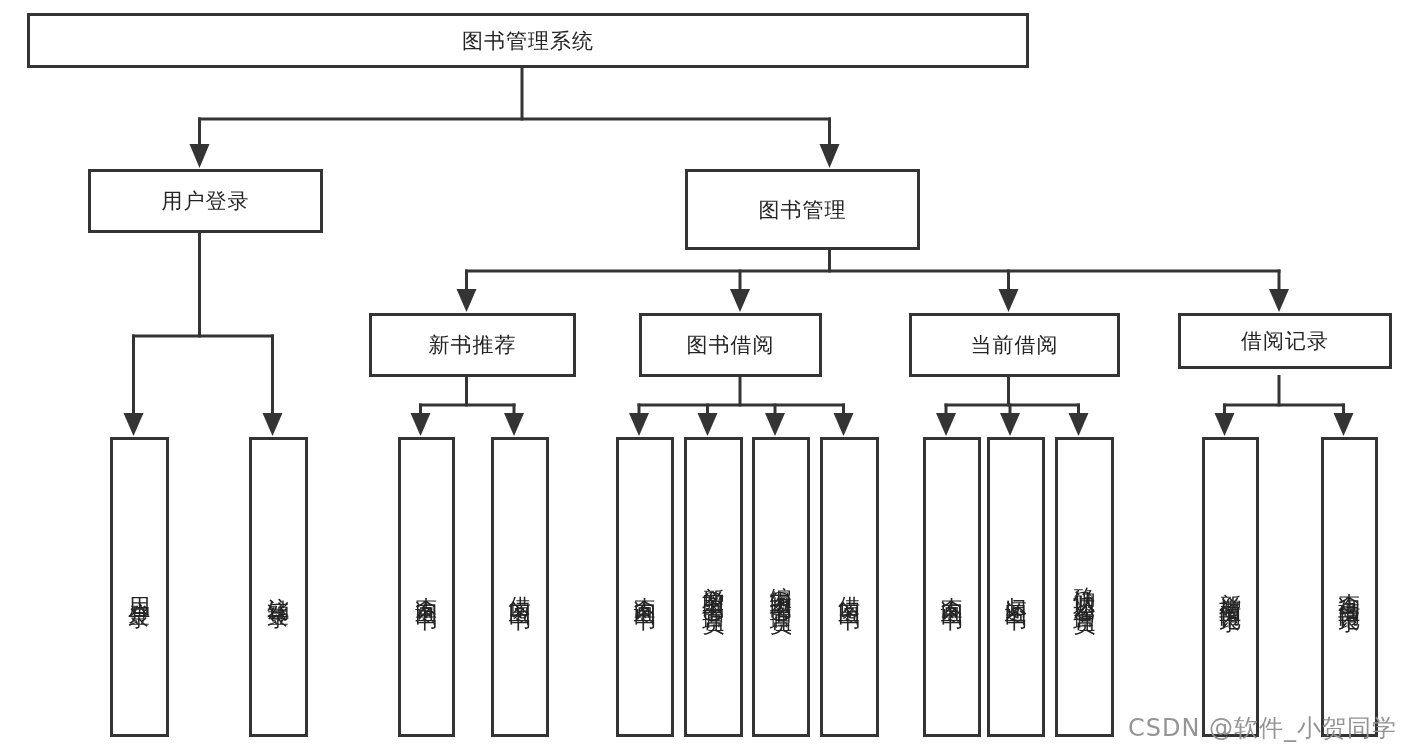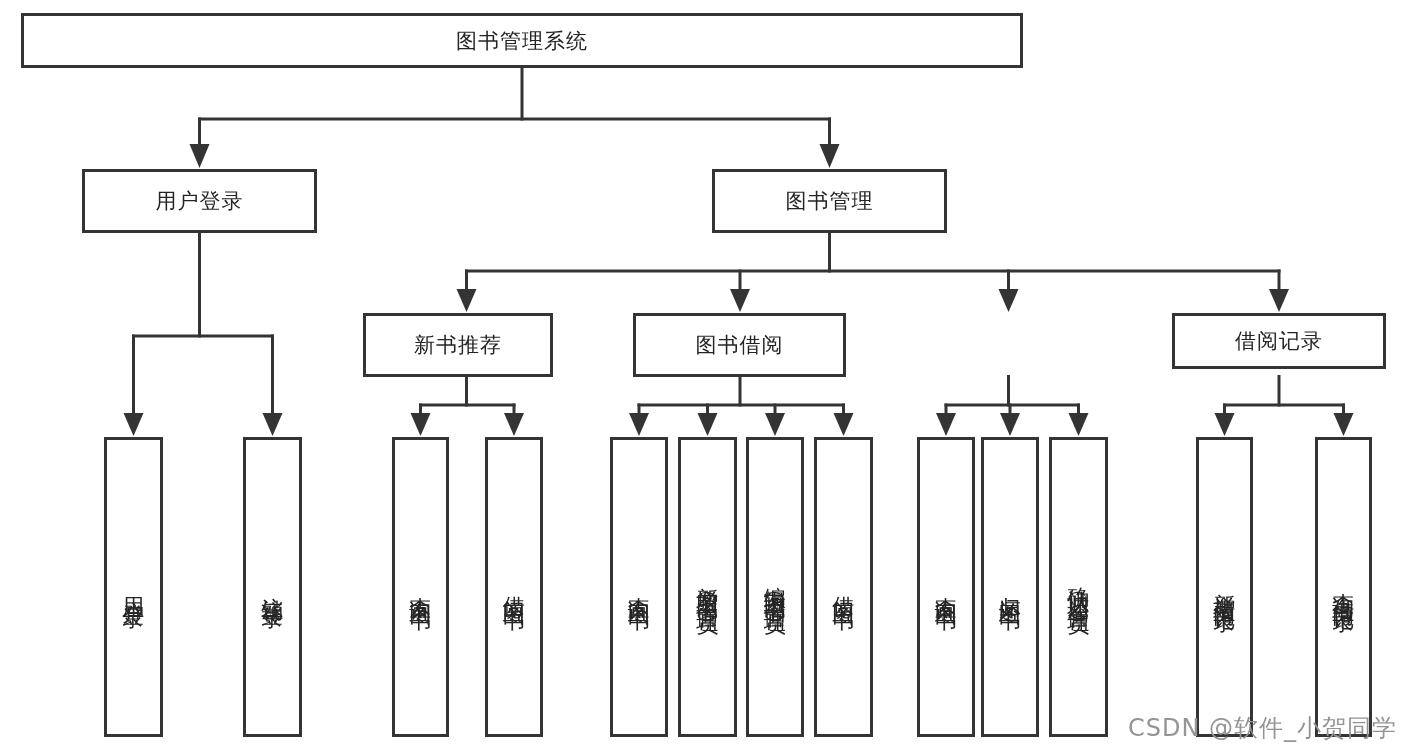--- a/index.html
+++ b/index.html
@@ -10,20 +10,21 @@
     font-family:"DejaVu Sans","Liberation Sans",sans-serif;
     overflow:hidden;
   }
   .connectors{position:absolute;left:0;top:0;}
   .box{
     position:absolute;box-sizing:border-box;
     border:3px solid #343434;background:#ffffff;
     display:flex;align-items:center;justify-content:center;
     color:#242424;font-size:21px;letter-spacing:1px;
     text-align:center;
+    margin-left:6px;
   }
   .leaf{
     writing-mode:vertical-rl;
     text-orientation:mixed;
     font-size:22px;letter-spacing:4px;line-height:1.15;
     padding:6px 0;
   }
   .watermark{
     position:absolute;right:8px;bottom:3px;
     font-size:24px;color:#949494;letter-spacing:1px;
@@ -100,24 +101,25 @@
       <polygon points="1000,413 1020,413 1010,436"></polygon>
       <polygon points="1068.5,413 1088.5,413 1078.5,436"></polygon>
       <polygon points="1214.5,413 1234.5,413 1224.5,436"></polygon>
       <polygon points="1333.5,413 1353.5,413 1343.5,436"></polygon>
     </g>
   </svg>
 
   <div class="box" style="left:21px;top:13px;width:1002px;height:55px">图书管理系统</div>
 
   <div class="box" style="left:82px;top:169px;width:235px;height:64px">用户登录</div>
-  <div class="box" style="left:712px;top:169px;width:235px;height:64px">图书管理</div>
+  <div class="box" style="left:679px;top:169px;width:235px;height:81px">图书管理</div>
 
-  <div class="box" style="left:363px;top:313px;width:190px;height:64px">新书推荐</div>
-  <div class="box" style="left:633px;top:313px;width:213px;height:64px">图书借阅</div>
+  <div class="box" style="left:363px;top:313px;width:207px;height:64px">新书推荐</div>
+  <div class="box" style="left:633px;top:313px;width:183px;height:64px">图书借阅</div>
+  <div class="box" style="left:903px;top:313px;width:211px;height:64px">当前借阅</div>
   <div class="box" style="left:1172px;top:313px;width:214px;height:56px">借阅记录</div>
 
   <div class="box leaf" style="left:104px;top:437px;width:59px;height:300px">用户登录</div>
   <div class="box leaf" style="left:243px;top:437px;width:59px;height:300px">注销登录</div>
   <div class="box leaf" style="left:392px;top:437px;width:57px;height:300px">查询图书</div>
   <div class="box leaf" style="left:485px;top:437px;width:58px;height:300px">借阅图书</div>
   <div class="box leaf" style="left:610px;top:437px;width:58px;height:300px">查询图书</div>
   <div class="box leaf" style="left:678px;top:437px;width:59px;height:300px">新增图书（管理员）</div>
   <div class="box leaf" style="left:746px;top:437px;width:58px;height:300px">编辑图书（管理员）</div>
   <div class="box leaf" style="left:814px;top:437px;width:59px;height:300px">借阅图书</div>

